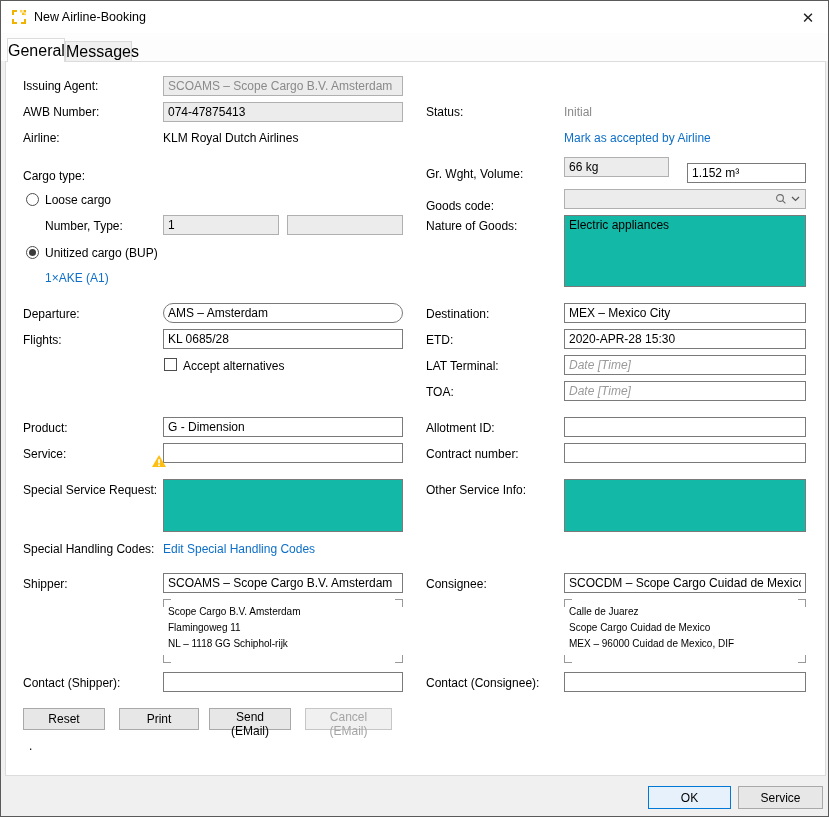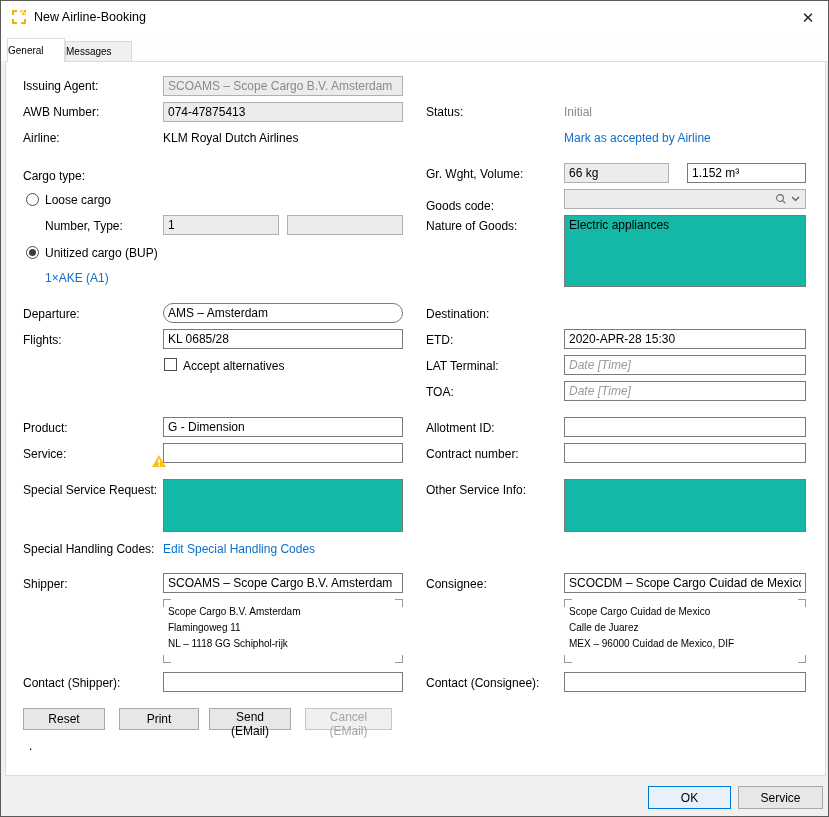--- a/index.html
+++ b/index.html
@@ -7,21 +7,21 @@
     font-family:"Liberation Sans",sans-serif;background:#f0f0f0;
     border:1px solid #5a5a5a;overflow:hidden;}
   .titlebar{position:absolute;left:0;top:0;right:0;height:32px;background:#fff;}
   .app-icon{position:absolute;left:10px;top:8px;width:16px;height:16px;}
   .title-text{position:absolute;left:33px;top:9px;font-size:12.5px;color:#000;white-space:nowrap;}
   .close-btn{position:absolute;right:5px;top:5px;width:30px;height:23px;border:none;background:transparent;
     font-size:15px;color:#222;text-align:center;line-height:22px;cursor:pointer;font-family:"Liberation Sans",sans-serif;}
   .tabstrip{position:absolute;left:0;top:32px;right:0;height:28px;background:#fdfdfd;}
   .page{position:absolute;left:4px;top:60px;width:821px;height:715px;background:#fff;
     border:1px solid #dcdcdc;box-sizing:border-box;z-index:1;}
-  .tab{position:absolute;box-sizing:border-box;font-size:10px;text-align:left;cursor:pointer;}
+  .tab{position:absolute;box-sizing:border-box;font-size:16px;text-align:right;cursor:pointer;}
   .tab.active{left:6px;top:37px;width:58px;height:24px;background:#fff;border:1px solid #dcdcdc;
     border-bottom:none;z-index:2;line-height:23px;}
   .tab.inactive{left:64px;top:40px;width:67px;height:20px;background:#f0f0f0;border:1px solid #d9d9d9;
     border-bottom:none;line-height:19px;}
   .lbl{position:absolute;font-size:12px;color:#000;white-space:nowrap;z-index:2;}
   .static{position:absolute;font-size:12px;color:#000;white-space:nowrap;z-index:2;}
   .muted{color:#8a8a8a;}
   .link{position:absolute;font-size:12px;color:#0d6fc8;white-space:nowrap;cursor:pointer;z-index:2;background:none;border:none;padding:0;font-family:"Liberation Sans",sans-serif;}
   .inp{position:absolute;box-sizing:border-box;height:20px;border:1px solid #7a7a7a;background:#fff;
     font:12px "Liberation Sans",sans-serif;padding:1px 4px;color:#000;z-index:2;}
@@ -99,21 +99,21 @@
   <span class="lbl" style="left:44px;top:218px;">Number, Type:</span>
   <input class="inp gray" style="left: 162px; top: 214px; width: 116px;" readonly="" value="1">
   <input class="inp gray" style="left: 286px; top: 214px; width: 116px;" readonly="" value="">
   <span class="radio" style="left:25px;top:245px;">
       <span class="dot"></span>
     </span>
   <span class="lbl" style="left:44px;top:245px;">Unitized cargo (BUP)</span>
   <button class="link" style="left:44px;top:270px;">1×AKE (A1)</button>
 
   <span class="lbl" style="left:425px;top:166px;">Gr. Wght, Volume:</span>
-  <input class="inp gray" style="left: 563px; top: 162px; width: 105px;" readonly="" value="66 kg">
+  <input class="inp gray" style="left: 563px; top: 156px; width: 105px;" readonly="" value="66 kg">
   <input class="inp" style="left: 686px; top: 162px; width: 119px;" value="1.152 m³">
 
   <span class="lbl" style="left:425px;top:192px;margin-top:6px;">Goods code:</span>
   <div class="combo" style="left:563px;top:188px;width:242px;">
     <span style="display:inline-flex;">
       <svg width="12" height="12" viewBox="0 0 12 12">
           <circle cx="5" cy="5" r="3.4" fill="none" stroke="#6b6b6b" stroke-width="1.1"></circle>
           <line x1="7.6" y1="7.6" x2="10.4" y2="10.4" stroke="#6b6b6b" stroke-width="1.1"></line>
         </svg>
     </span>
@@ -123,20 +123,21 @@
         </svg>
     </span>
   </div>
 
   <span class="lbl" style="left:425px;top:218px;">Nature of Goods:</span>
   <textarea class="ta" style="left: 563px; top: 214px; width: 242px; height: 72px;">Electric appliances</textarea>
 
   <span class="lbl" style="left:22px;top:306px;">Departure:</span>
   <input class="inp" style="left: 162px; top: 302px; width: 240px; border-radius: 10px;" value="AMS – Amsterdam">
   <span class="lbl" style="left:425px;top:306px;">Destination:</span>
+  <input class="inp" style="left: 563px; top: 302px; width: 242px;" value="MEX – Mexico City">
 
   <span class="lbl" style="left:22px;top:332px;">Flights:</span>
   <input class="inp" style="left: 162px; top: 328px; width: 240px;" value="KL 0685/28">
   <span class="lbl" style="left:425px;top:332px;">ETD:</span>
   <input class="inp" style="left: 563px; top: 328px; width: 242px;" value="2020-APR-28 15:30">
 
   <span class="checkbox" style="left:163px;top:357px;"></span>
   <span class="lbl" style="left:182px;top:358px;">Accept alternatives</span>
   <span class="lbl" style="left:425px;top:358px;">LAT Terminal:</span>
   <input class="inp" style="left: 563px; top: 354px; width: 242px;" placeholder="Date [Time]">
@@ -174,22 +175,22 @@
   <span class="lbl" style="left:425px;top:576px;">Consignee:</span>
   <input class="inp" style="left: 563px; top: 572px; width: 242px;" value="SCOCDM – Scope Cargo Cuidad de Mexico">
 
   <div class="addr-box addr-pad" style="left:162px;top:598px;width:240px;height:64px;">
     <div class="addr-line">Scope Cargo B.V. Amsterdam</div>
     <div class="addr-line">Flamingoweg 11</div>
     <div class="addr-line">NL – 1118 GG Schiphol-rijk</div>
   </div>
 
   <div class="addr-box addr-pad" style="left:563px;top:598px;width:242px;height:64px;">
+    <div class="addr-line">Calle de Juarez</div>
     <div class="addr-line">Scope Cargo Cuidad de Mexico</div>
-    <div class="addr-line">Calle de Juarez</div>
     <div class="addr-line">MEX – 96000 Cuidad de Mexico, DIF</div>
   </div>
 
   <span class="lbl" style="left:22px;top:675px;">Contact (Shipper):</span>
   <input class="inp" style="left: 162px; top: 671px; width: 240px;" value="">
   <span class="lbl" style="left:425px;top:675px;">Contact (Consignee):</span>
   <input class="inp" style="left: 563px; top: 671px; width: 242px;" value="">
 
   <button class="btn" style="left:22px;top:707px;width:82px;height:22px;">Reset</button>
   <button class="btn" style="left:118px;top:707px;width:80px;height:22px;">Print</button>

